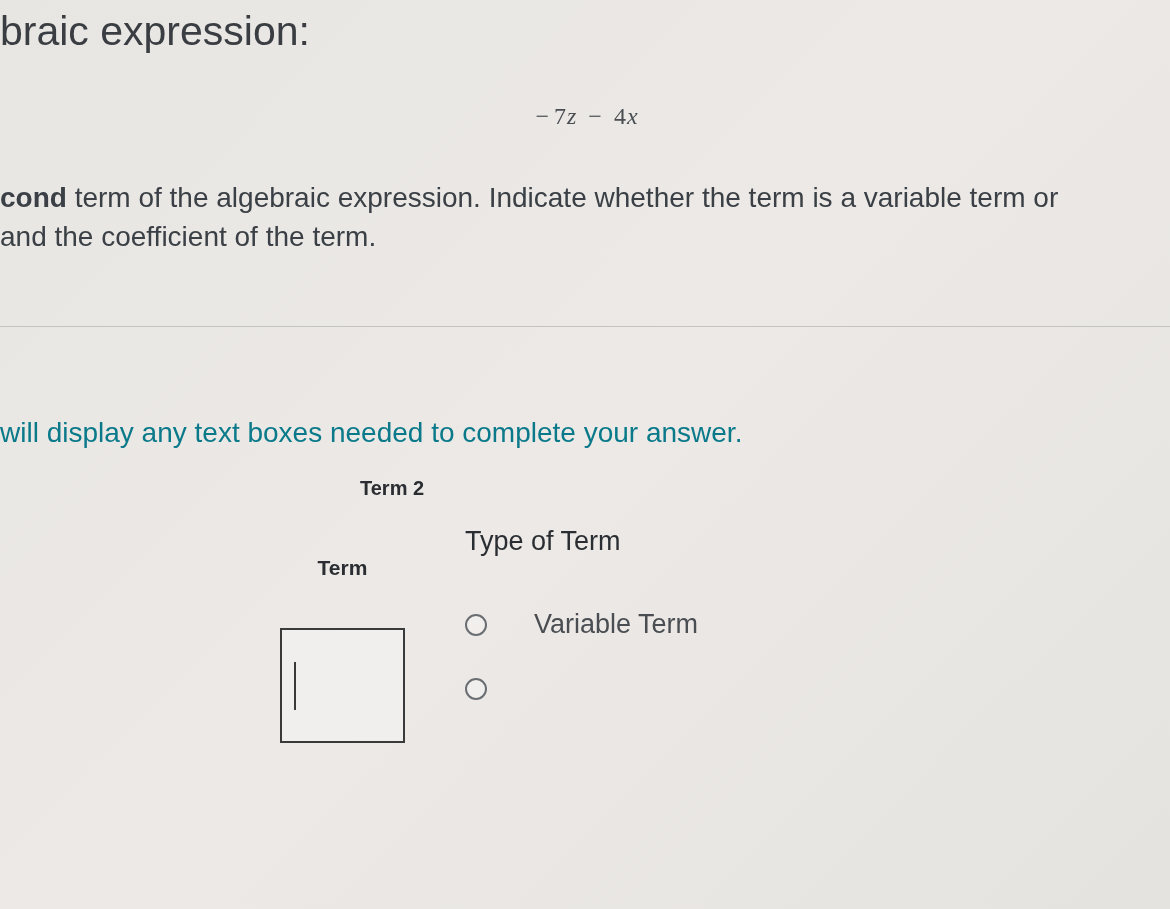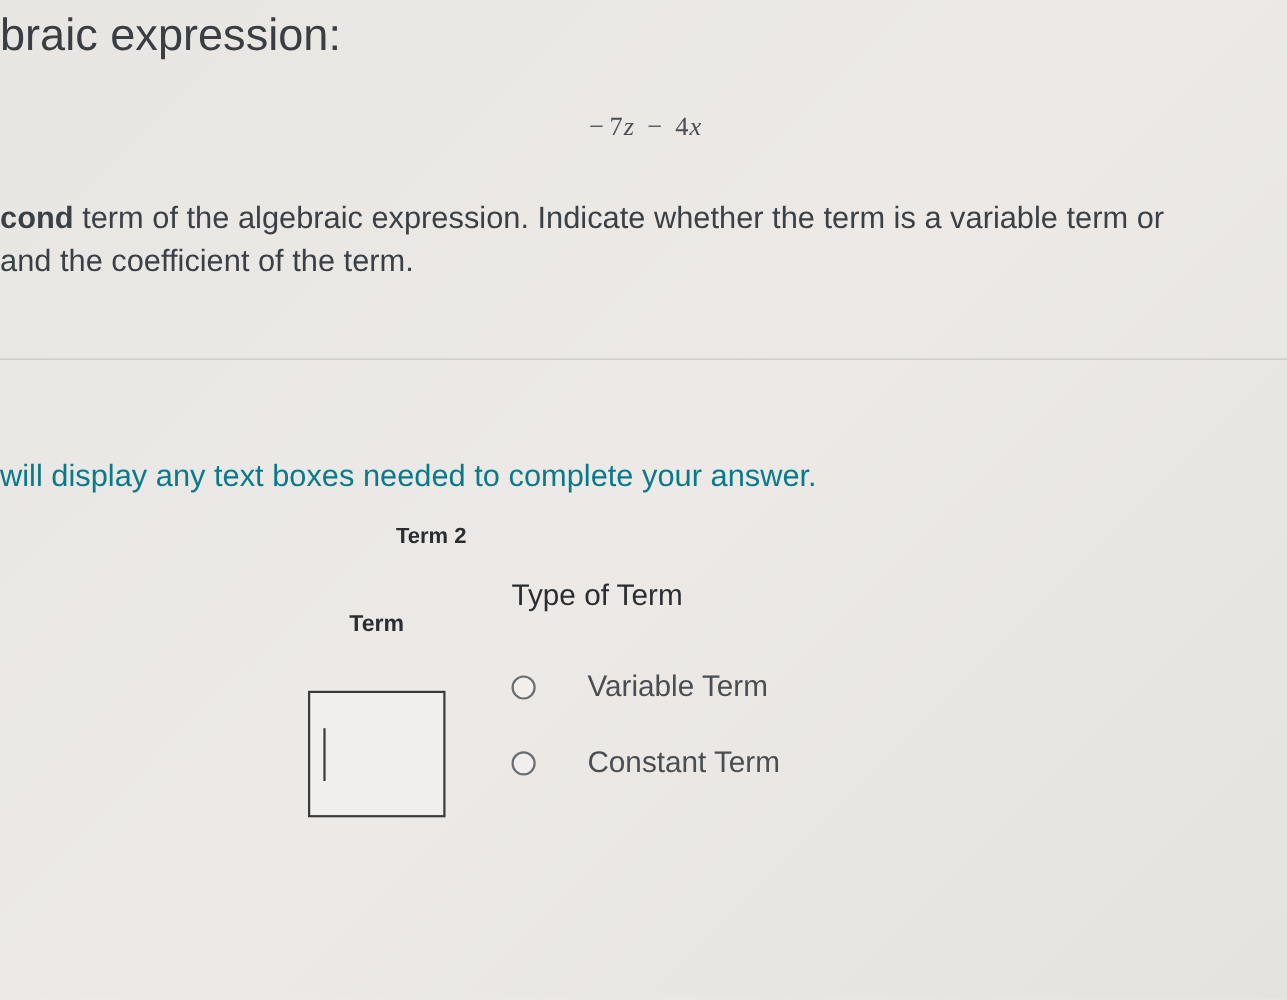--- a/index.html
+++ b/index.html
@@ -177,18 +177,17 @@
           </div>
       </div>
       <div class="col-type">
         <div class="col-type-label">Type of Term</div>
         <div class="radio-row">
           <div class="radio-circle"></div>
           <div class="radio-label">Variable Term</div>
         </div>
         <div class="radio-row">
           <div class="radio-circle"></div>
-          <div class="radio-label">Constant Term</div>
         </div>
       </div>
     </div>
   </div>
 </div>
 
 </body></html>

